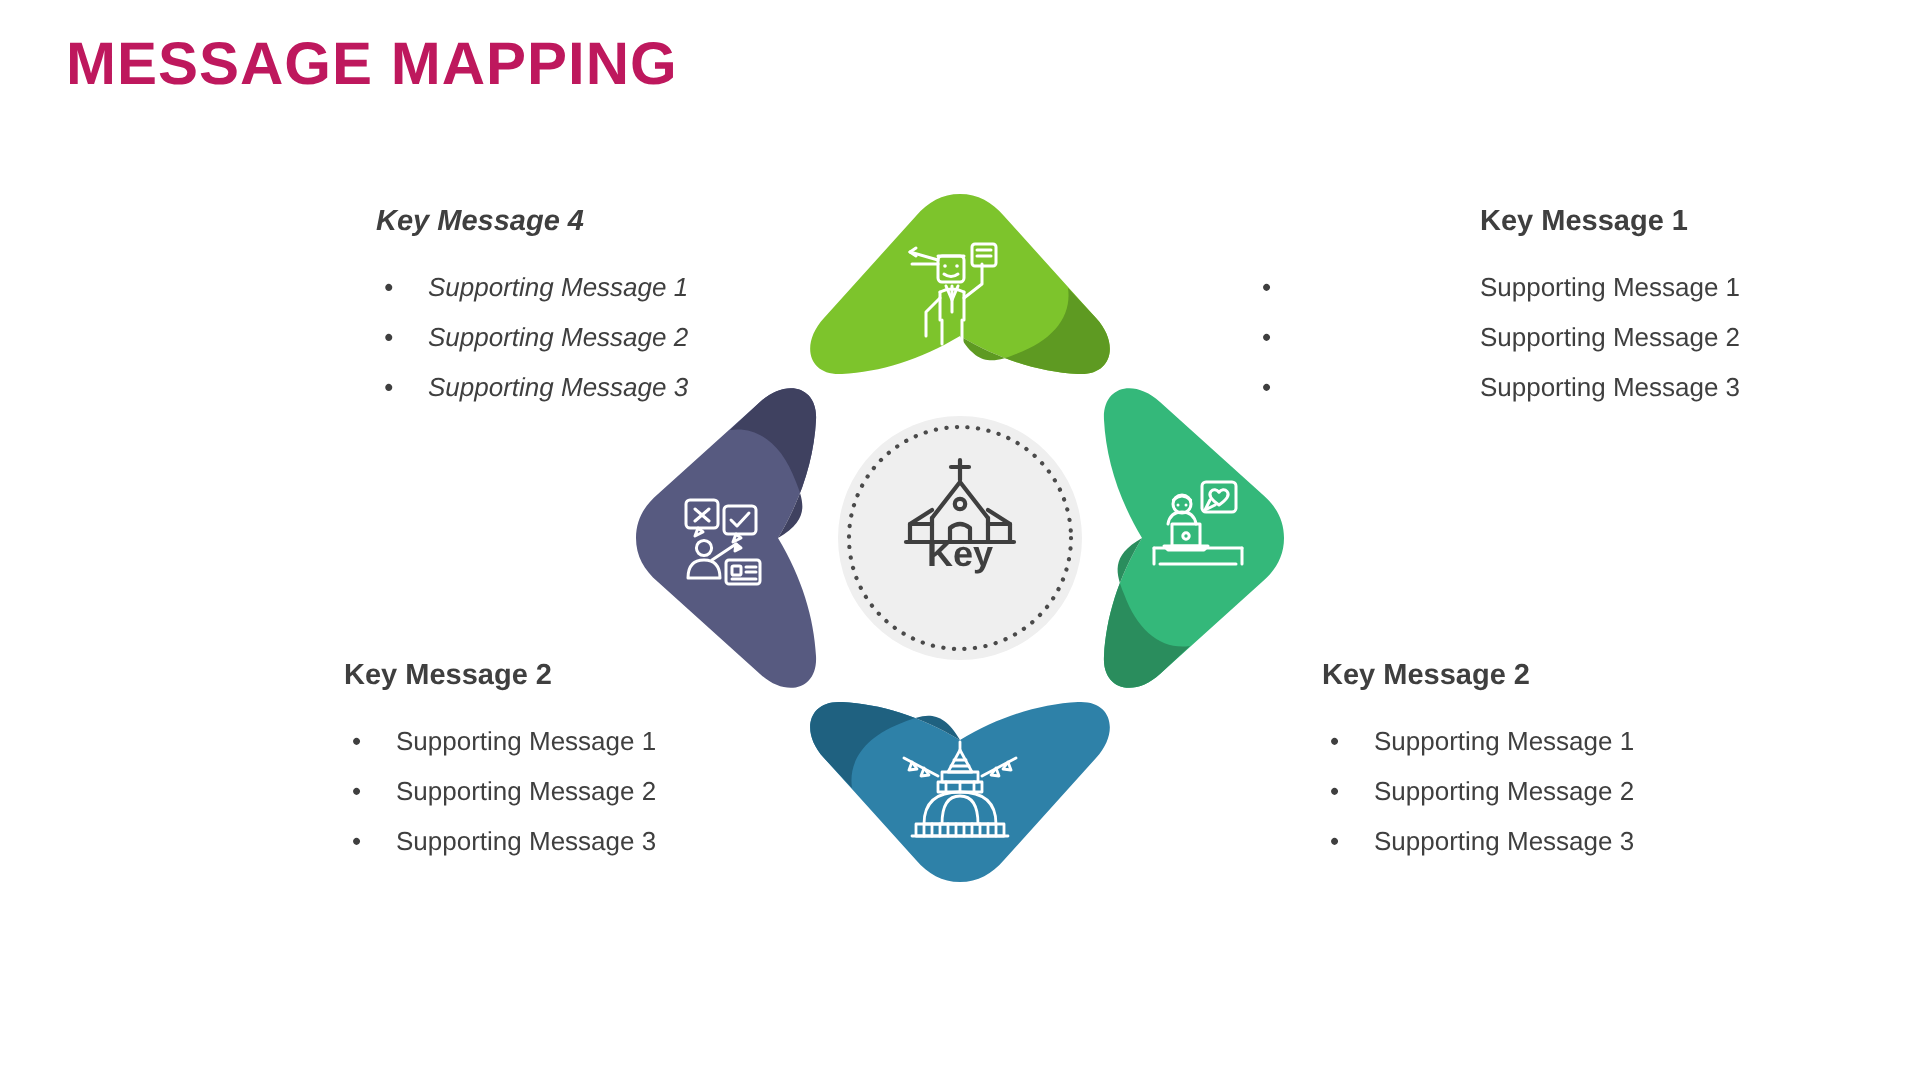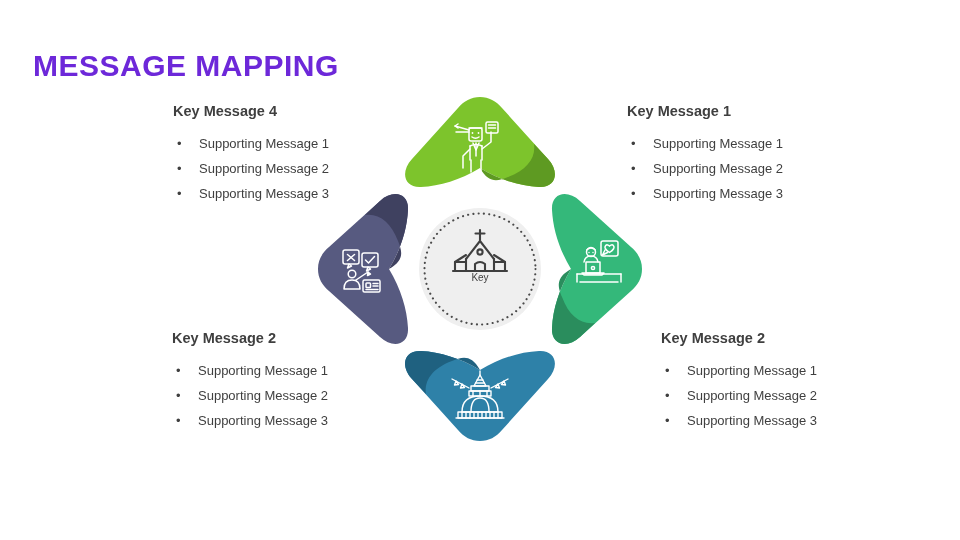--- a/index.html
+++ b/index.html
@@ -34,22 +34,22 @@
     letter-spacing: 0.5px;
     color: #3f3f3f;
     white-space: nowrap;
   }
 
   
   .msg-block {
     position: absolute;
     width: 330px;
   }
-  .msg-block.pos-tl { left: 173px; top: 104px; }
-  .msg-block.pos-tr { left: 627px; top: 104px; }
+  .msg-block.pos-tl { left: 188px; top: 104px; font-style: italic; }
+  .msg-block.pos-tr { left: 627px; top: 104px; text-align: center; }
   .msg-block.pos-bl { left: 172px; top: 331px; }
   .msg-block.pos-br { left: 627px; top: 331px; margin-left: 34px; }
 
   .msg-title {
     font-size: 14.5px;
     font-weight: bold;
     color: #3f3f3f;
     margin: 0 0 11px 0;
     line-height: 1.1;
   }
@@ -85,32 +85,32 @@
     pointer-events: none;
   }
   #diagram svg { display: block; }
 
   .center-label {
     position: absolute;
     left: 420px;
     top: 268px;
     width: 120px;
     text-align: center;
-    font-size: 10px;
-    font-weight: normal;
+    font-size: 18px;
+    font-weight: bold;
     line-height: 19px;
     color: #3f3f3f;
   }
 </style>
 </head>
 <body>
 
 <div id="slide" style="background: rgb(255, 255, 255);">
 
-  <div id="page-title" style="color: #6d28d9; margin-top: 33px;">MESSAGE MAPPING</div>
+  <div id="page-title" style="color: #be185d;">MESSAGE MAPPING</div>
 
   <div class="msg-block pos-tl">
     <div class="msg-title">Key Message 4</div>
     <ul class="msg-list">
       <li><span class="bullet">•</span><span>Supporting Message 1</span></li>
       <li><span class="bullet">•</span><span>Supporting Message 2</span></li>
       <li><span class="bullet">•</span><span>Supporting Message 3</span></li>
     </ul>
   </div>
 

